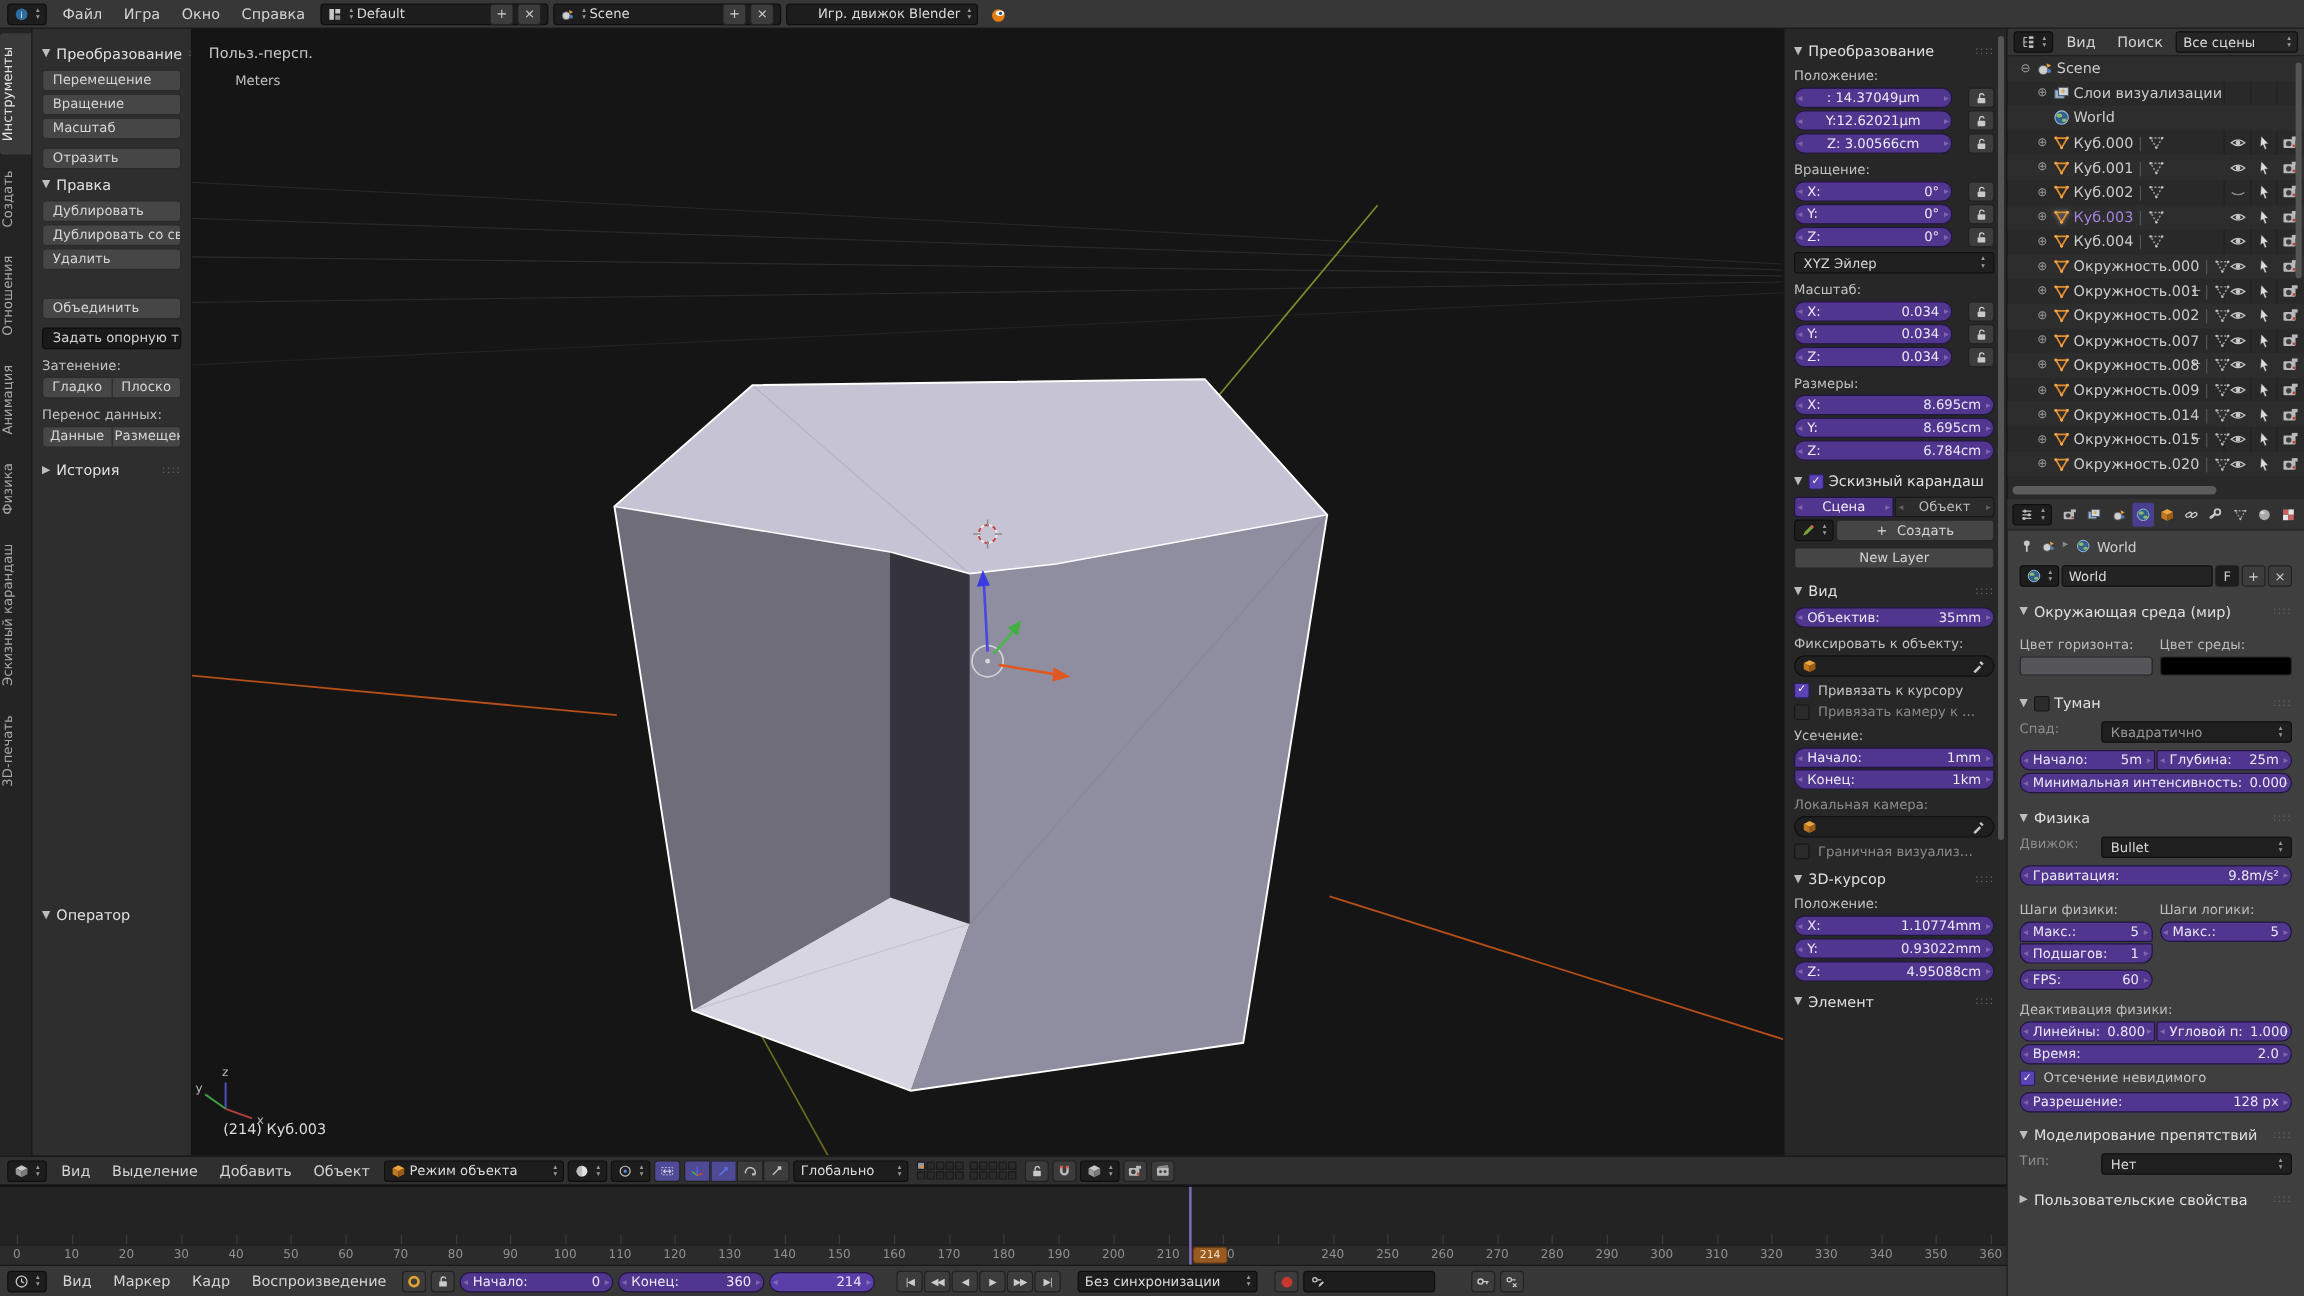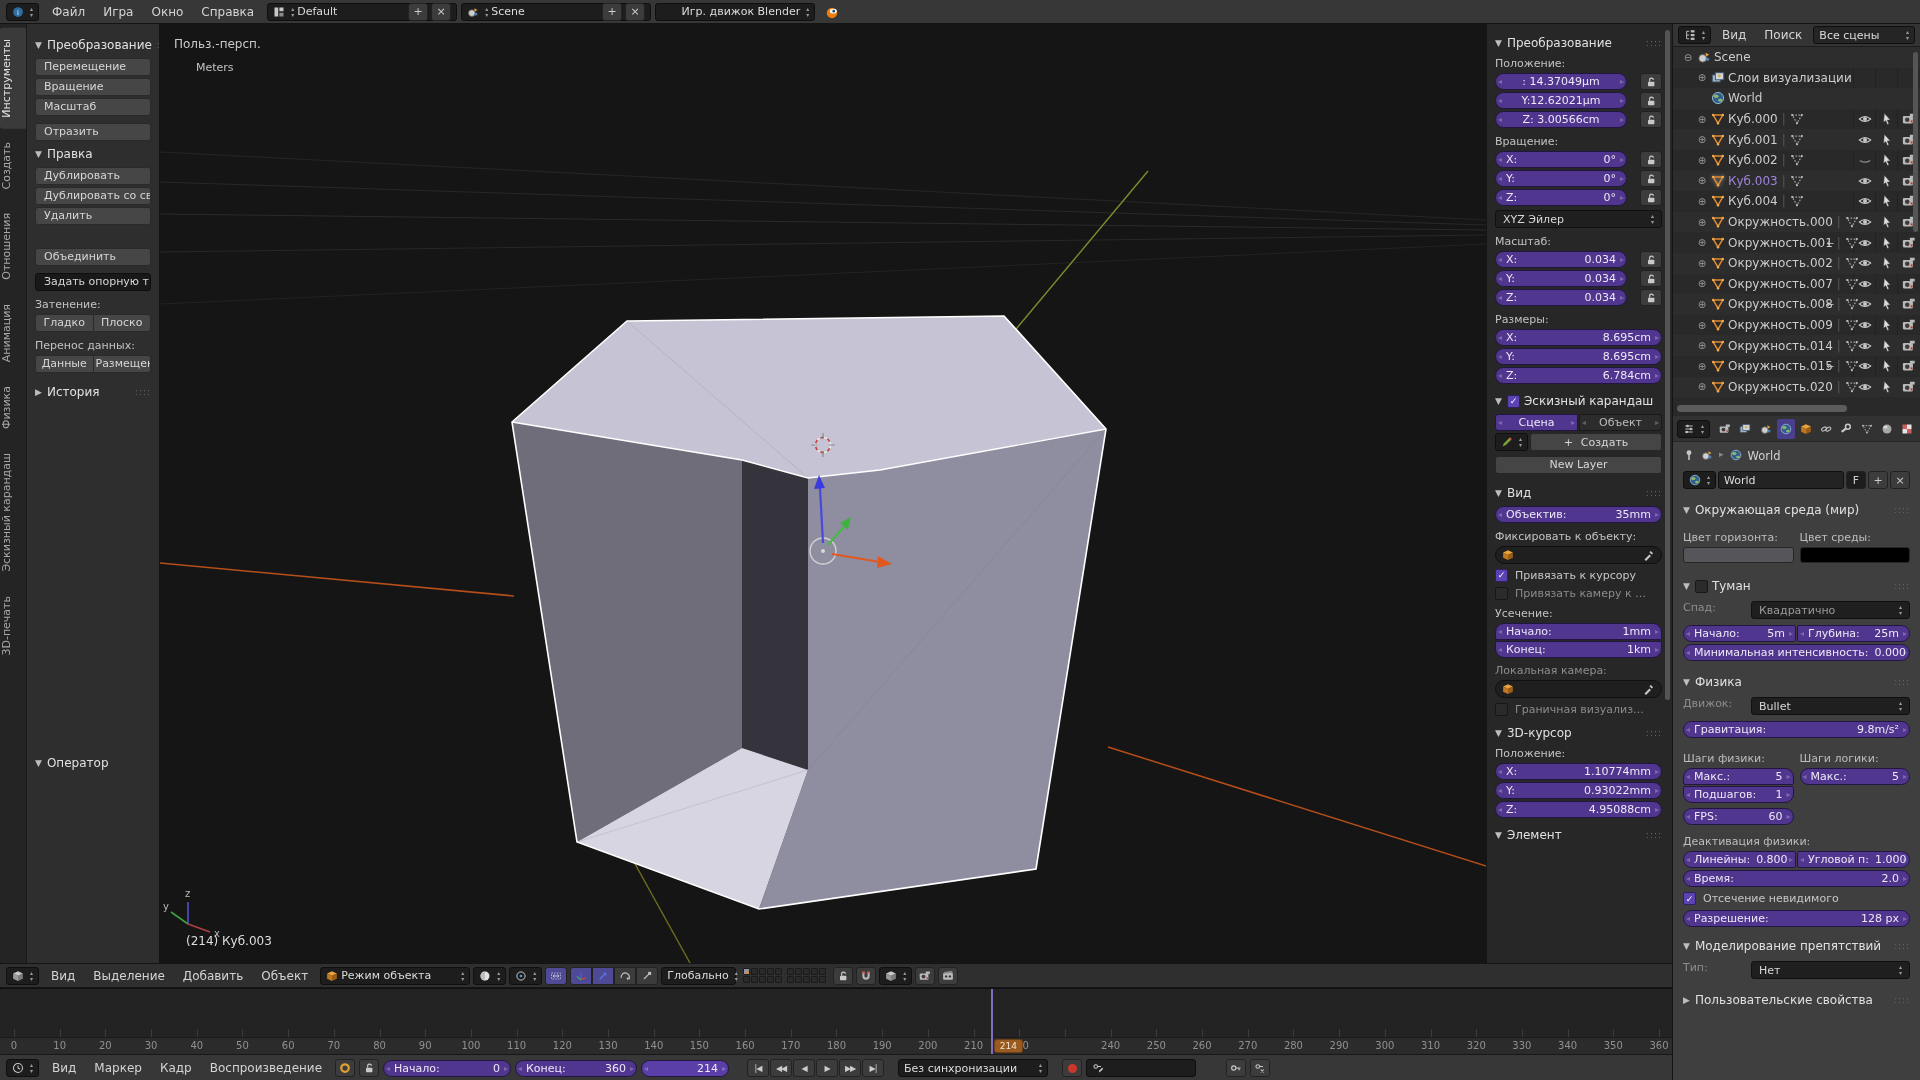--- a/index.html
+++ b/index.html
@@ -517,21 +517,21 @@
           <svg class="ic12">
             <use href="#i-rotarc"></use>
           </svg>
         </span>
       <span class="tgl">
           <svg class="ic12">
             <use href="#i-scalearrow"></use>
           </svg>
         </span>
     </span>
-    <span class="wdg" style="width:75px">
+    <span class="wdg" style="width:96px">
       <span style="flex:1">Глобально</span>
       <span class="updn">
           <span>▴</span>
           <span>▾</span>
         </span>
     </span>
     <span class="layers">
         <span class="lgrid" id="lgrid1">
           <span class="ldot on has"></span>
           <span class="ldot"></span>

